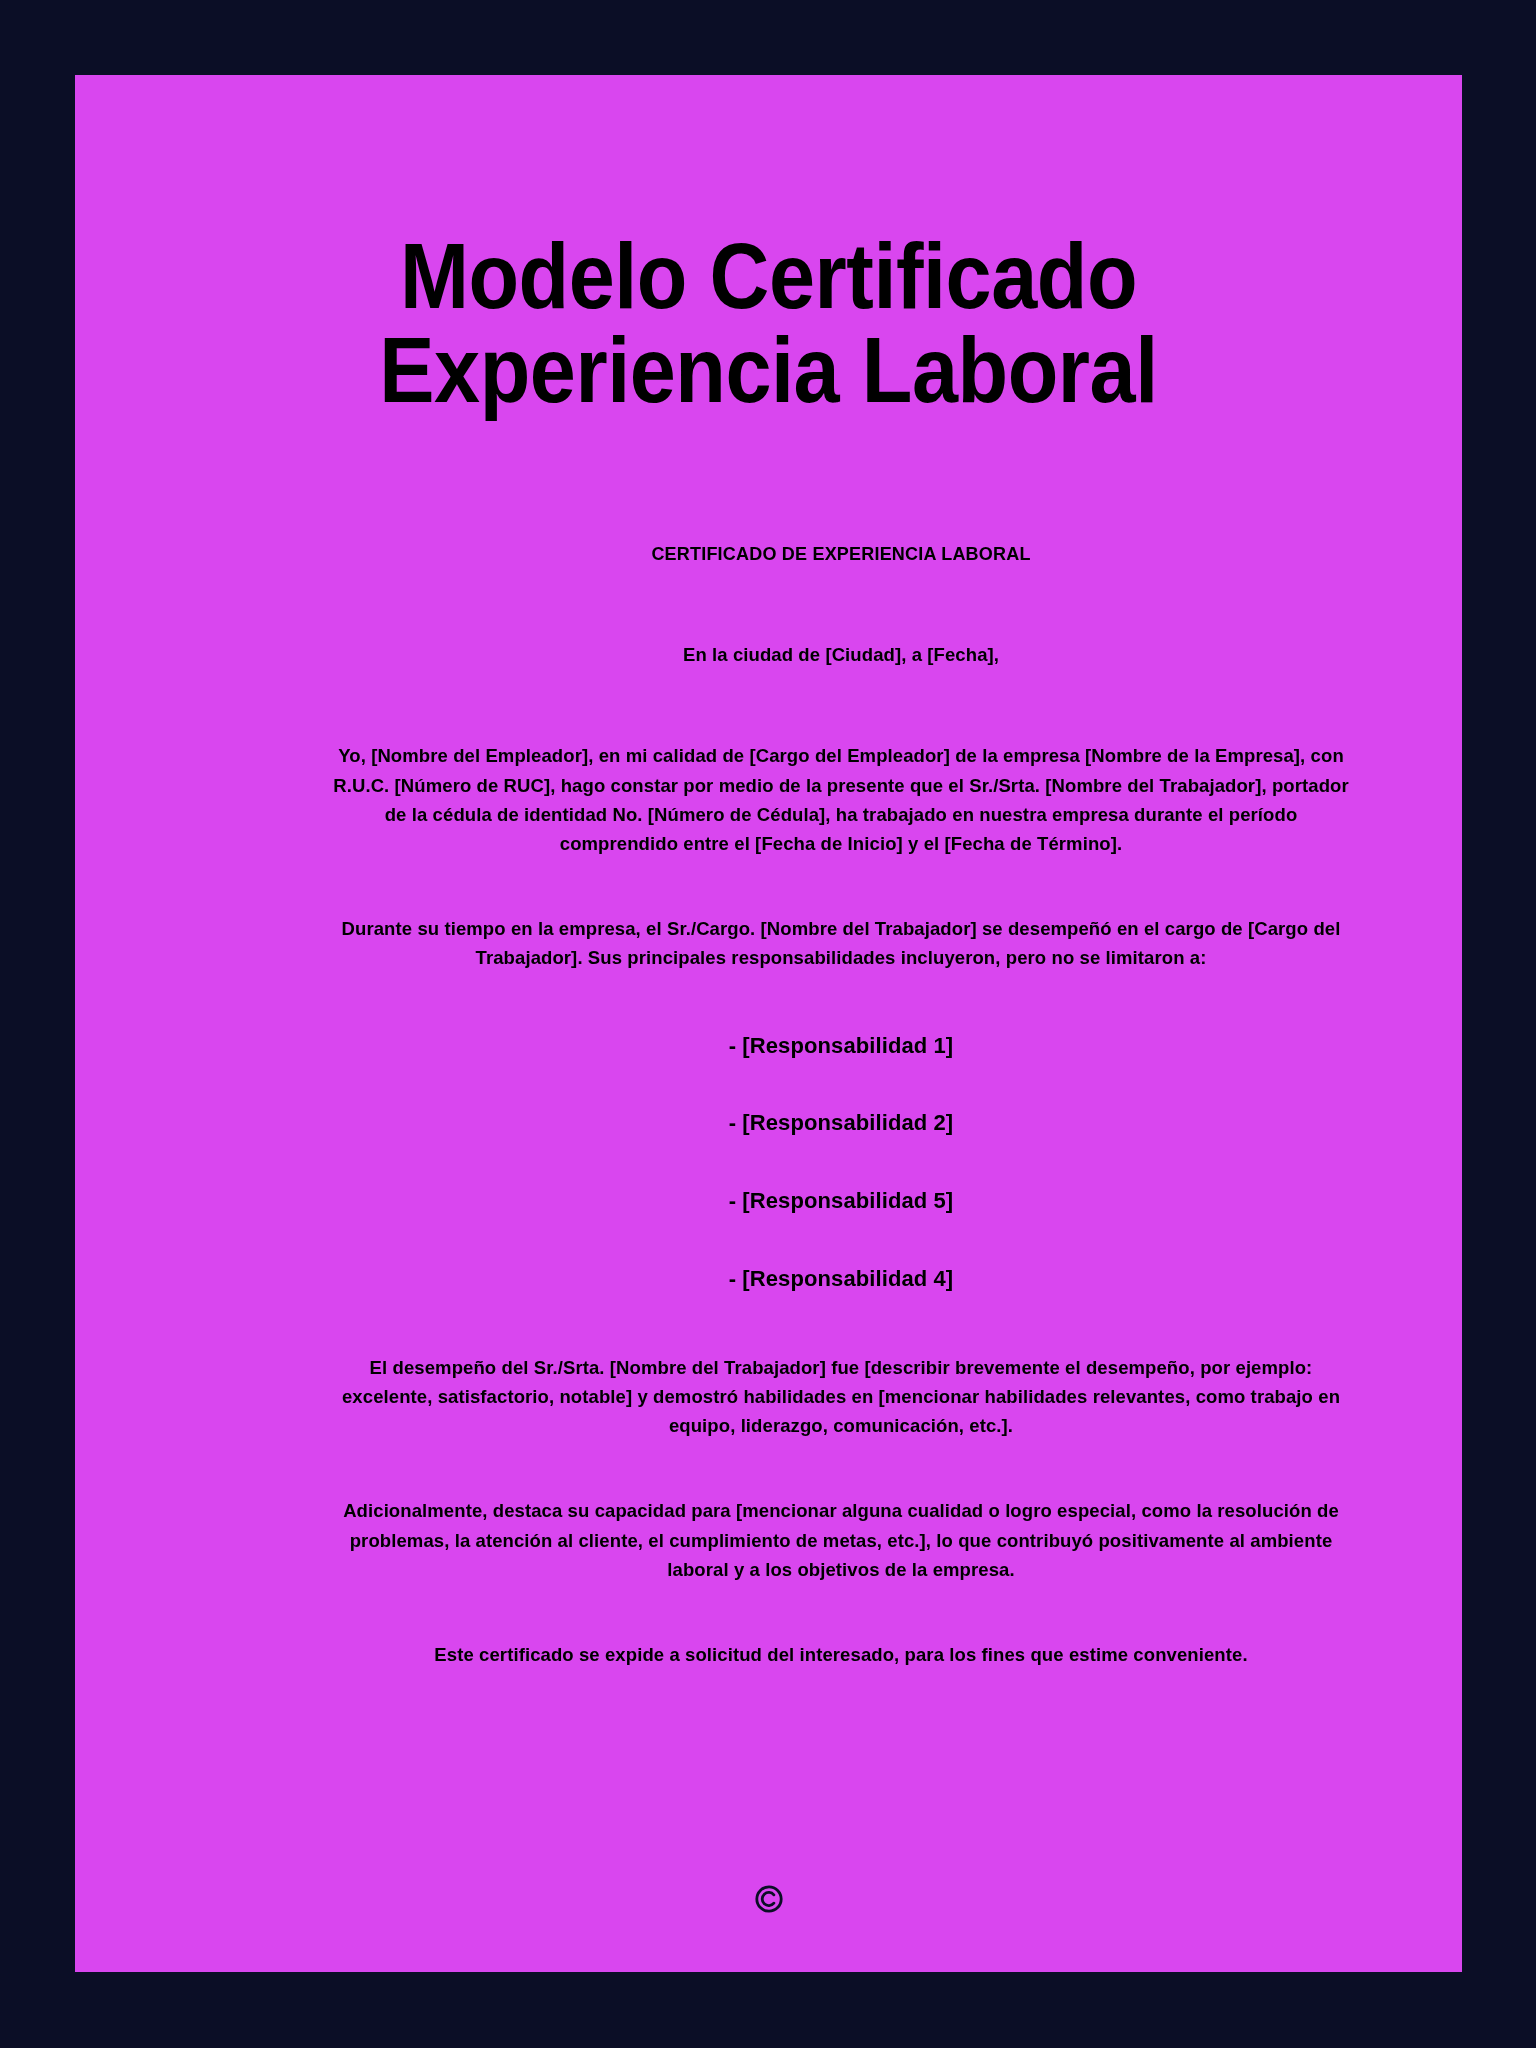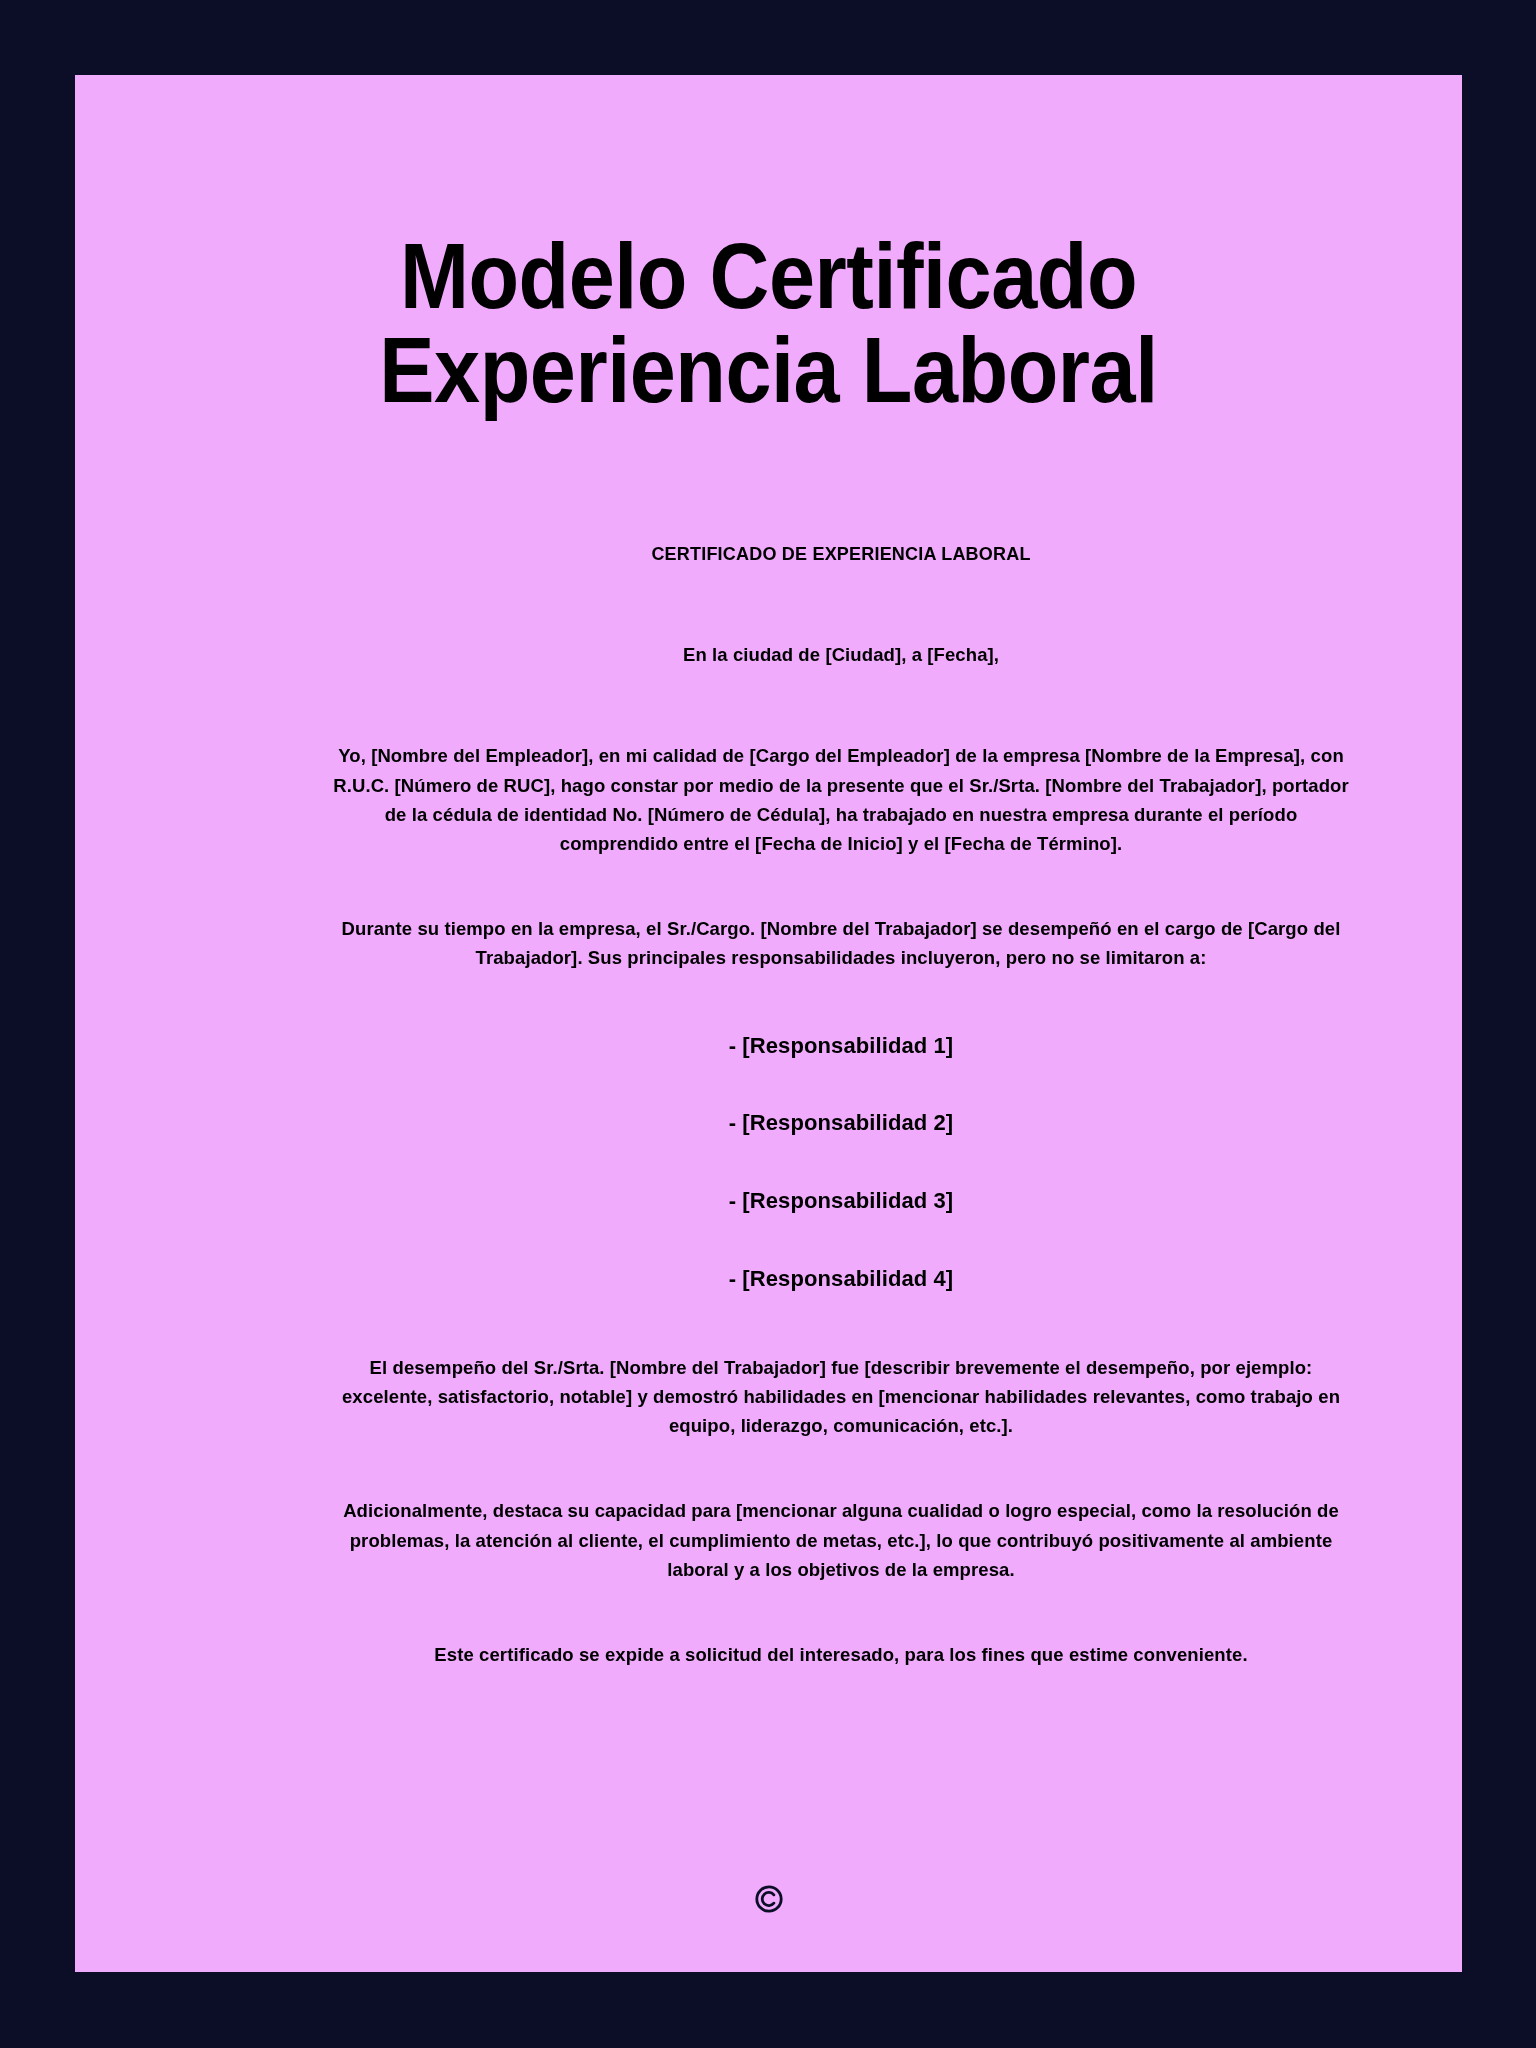--- a/index.html
+++ b/index.html
@@ -13,21 +13,21 @@
     font-family: "Liberation Sans", sans-serif;
     overflow: hidden;
   }
 
   .page {
     position: absolute;
     left: 75px;
     top: 75px;
     width: 1387px;
     height: 1897px;
-    background: #f0abfc;
+    background: #d946ef;
     box-sizing: border-box;
     overflow: hidden;
   }
 
   .doc-title {
     margin: 0;
     padding: 155px 100px 0 100px;
     text-align: center;
     font-family: "Liberation Sans Narrow", "Liberation Sans", sans-serif;
     font-weight: 700;
@@ -117,21 +117,21 @@
       <div class="spacer-md"></div>
 
       <p class="block bullet-item">- [Responsabilidad 1]</p>
 
       <div class="spacer-sm"></div>
 
       <p class="block bullet-item">- [Responsabilidad 2]</p>
 
       <div class="spacer-sm"></div>
 
-      <p class="block bullet-item">- [Responsabilidad 3]</p>
+      <p class="block bullet-item">- [Responsabilidad 5]</p>
 
       <div class="spacer-sm"></div>
 
       <p class="block bullet-item">- [Responsabilidad 4]</p>
 
       <div class="spacer-md"></div>
 
       <p class="block">El desempeño del Sr./Srta. [Nombre del Trabajador] fue [describir brevemente el desempeño, por ejemplo: excelente, satisfactorio, notable] y demostró habilidades en [mencionar habilidades relevantes, como trabajo en equipo, liderazgo, comunicación, etc.].</p>
 
       <div class="spacer-md"></div>

